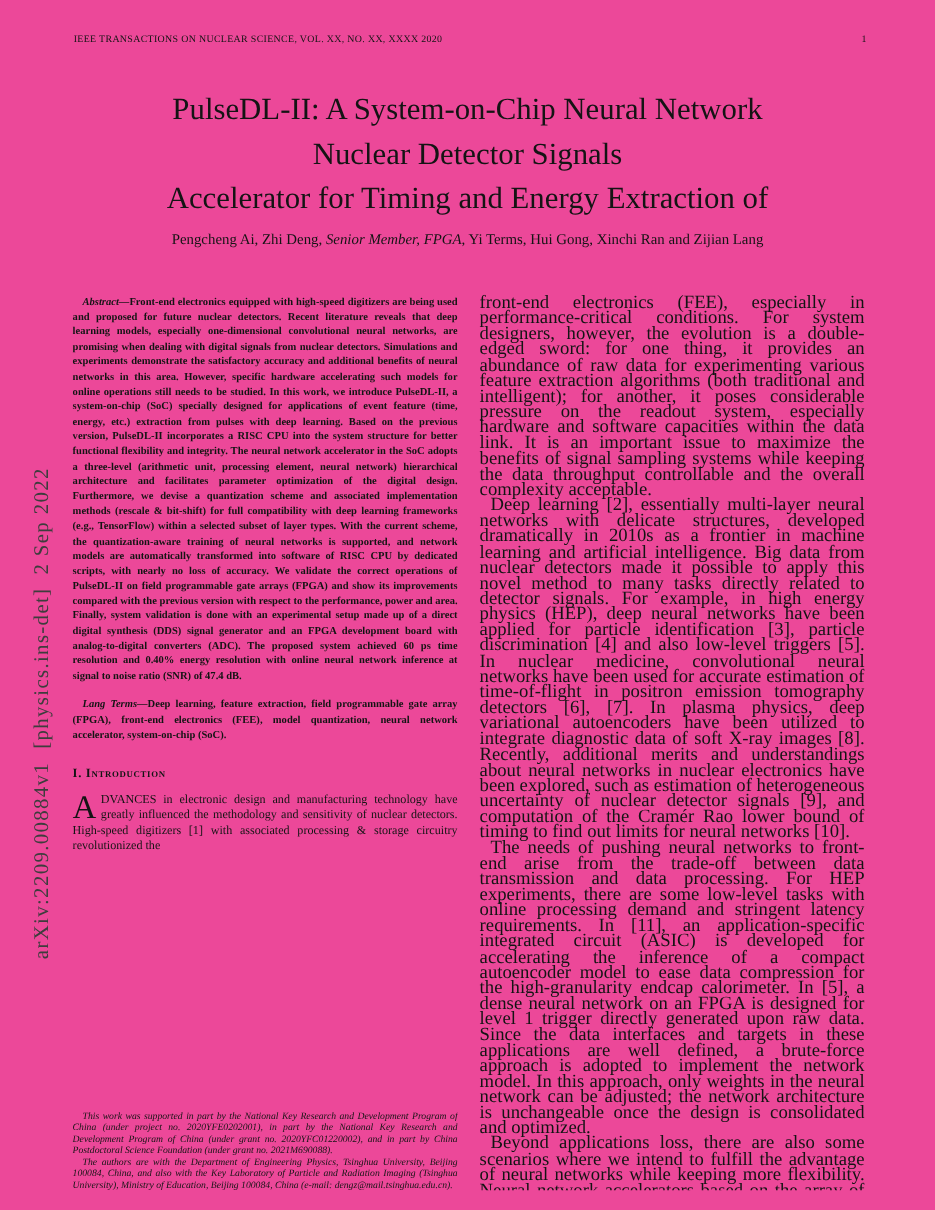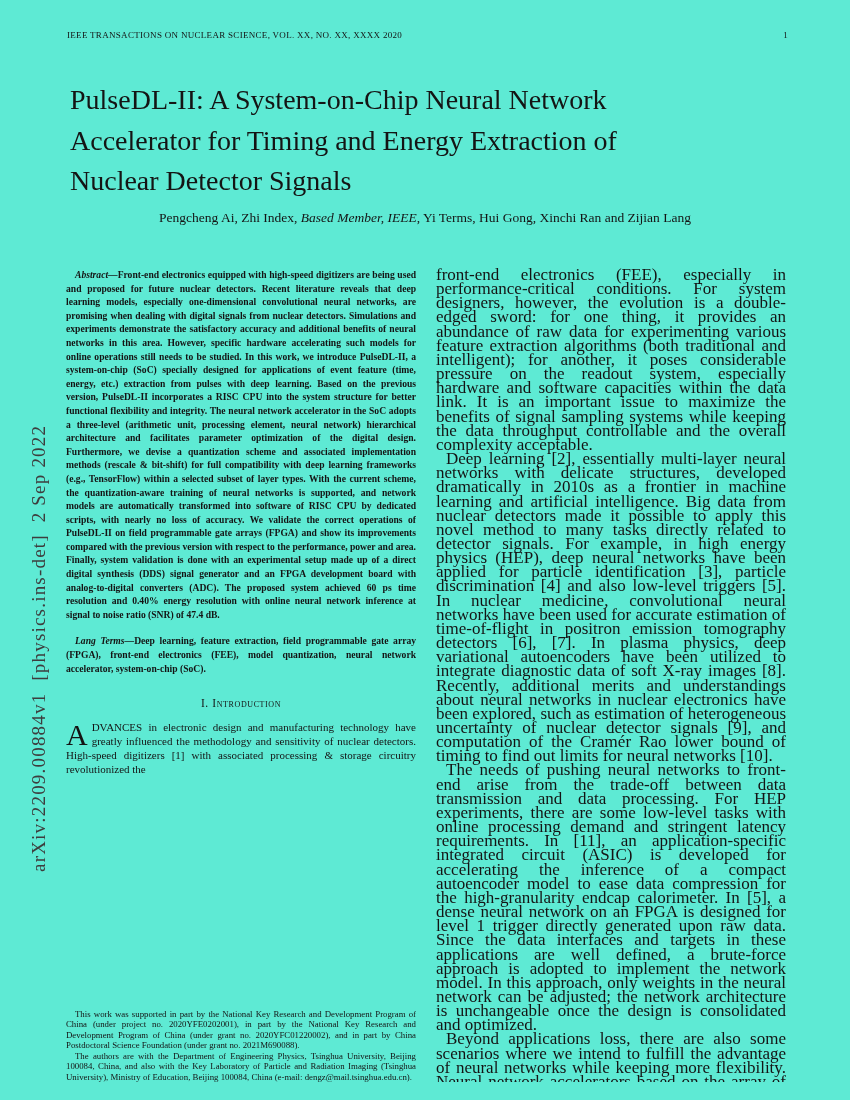--- a/index.html
+++ b/index.html
@@ -1,30 +1,31 @@
 <!DOCTYPE html>
 <html><head>
 <meta charset="utf-8">
 <style>
   html, body { margin:0; padding:0; background:#ffffff; }
   .page {
     position:relative;
     width:850px; height:1100px;
-    background:#5eead4;
+    background:#ec4899;
     font-family:"Liberation Serif", serif;
     color:#141414;
     overflow:hidden;
   }
   .header-row {
     position:absolute; top:30px; left:67px; right:62px;
     display:flex; justify-content:space-between;
     font-size:9px; letter-spacing:0.3px;
   }
   .paper-title {
     position:absolute; top:80px; left:70px; right:70px;
+    text-align:center;
     font-size:28px; line-height:1.45;
   }
   .paper-title span { display:block; }
   .authors-line {
     position:absolute; top:210px; left:0; right:0;
     text-align:center; font-size:13.5px;
   }
   .authors-line .ital { font-style:italic; }
   .arxiv-watermark {
     position:absolute; left:28px; top:872px;
@@ -43,40 +44,41 @@
 
   .abstract-block, .index-block {
     font-size:9.6px; font-weight:bold;
     line-height:13.6px; text-align:justify;
   }
   .abstract-block { text-indent:9px; }
   .index-block { margin-top:13px; text-indent:9px; }
   .lead-label { font-style:italic; }
 
   .section-heading {
-    text-align:center;
     font-size:11.5px;
     margin-top:22px;
     font-variant:small-caps;
     letter-spacing:0.6px;
+    font-weight:bold;
   }
   .intro-par {
     margin-top:11px;
     font-size:11px; line-height:14px;
     text-align:justify;
   }
   .dropcap {
     float:left;
     font-size:30px; line-height:25px;
     padding:2px 4px 0 0;
   }
   .footnotes {
     margin-top:auto;
     font-size:8.8px; line-height:10.5px;
     text-align:justify;
+    font-style:italic;
   }
   .footnotes p { margin:0; text-indent:9px; }
 
   .right-col p {
     margin:0;
     font-size:17px; line-height:14.15px;
     text-align:justify;
   }
   .right-col p.indent { text-indent:10px; }
 </style>
@@ -85,25 +87,25 @@
 
 <div class="page">
 
   <div class="header-row">
     <span>IEEE TRANSACTIONS ON NUCLEAR SCIENCE, VOL. XX, NO. XX, XXXX 2020</span>
     <span>1</span>
   </div>
 
   <div class="paper-title">
     <span>PulseDL-II: A System-on-Chip Neural Network</span>
+    <span>Nuclear Detector Signals</span>
     <span>Accelerator for Timing and Energy Extraction of</span>
-    <span>Nuclear Detector Signals</span>
   </div>
 
-  <div class="authors-line"><span>Pengcheng Ai, Zhi Index, </span><span class="ital">Based Member, IEEE</span><span>, Yi Terms, Hui Gong, Xinchi Ran and Zijian Lang</span></div>
+  <div class="authors-line"><span>Pengcheng Ai, Zhi Deng, </span><span class="ital">Senior Member, FPGA</span><span>, Yi Terms, Hui Gong, Xinchi Ran and Zijian Lang</span></div>
 
   <div class="arxiv-watermark">arXiv:2209.00884v1  [physics.ins-det]  2 Sep 2022</div>
 
   <div class="columns">
 
     <div class="col left-col">
       <div class="abstract-block"><span class="lead-label">Abstract—</span><span>Front-end electronics equipped with high-speed digitizers are being used and proposed for future nuclear detectors. Recent literature reveals that deep learning models, especially one-dimensional convolutional neural networks, are promising when dealing with digital signals from nuclear detectors. Simulations and experiments demonstrate the satisfactory accuracy and additional benefits of neural networks in this area. However, specific hardware accelerating such models for online operations still needs to be studied. In this work, we introduce PulseDL-II, a system-on-chip (SoC) specially designed for applications of event feature (time, energy, etc.) extraction from pulses with deep learning. Based on the previous version, PulseDL-II incorporates a RISC CPU into the system structure for better functional flexibility and integrity. The neural network accelerator in the SoC adopts a three-level (arithmetic unit, processing element, neural network) hierarchical architecture and facilitates parameter optimization of the digital design. Furthermore, we devise a quantization scheme and associated implementation methods (rescale &amp; bit-shift) for full compatibility with deep learning frameworks (e.g., TensorFlow) within a selected subset of layer types. With the current scheme, the quantization-aware training of neural networks is supported, and network models are automatically transformed into software of RISC CPU by dedicated scripts, with nearly no loss of accuracy. We validate the correct operations of PulseDL-II on field programmable gate arrays (FPGA) and show its improvements compared with the previous version with respect to the performance, power and area. Finally, system validation is done with an experimental setup made up of a direct digital synthesis (DDS) signal generator and an FPGA development board with analog-to-digital converters (ADC). The proposed system achieved 60 ps time resolution and 0.40% energy resolution with online neural network inference at signal to noise ratio (SNR) of 47.4 dB.</span></div>
 
       <div class="index-block"><span class="lead-label">Lang Terms—</span><span>Deep learning, feature extraction, field programmable gate array (FPGA), front-end electronics (FEE), model quantization, neural network accelerator, system-on-chip (SoC).</span></div>
 

